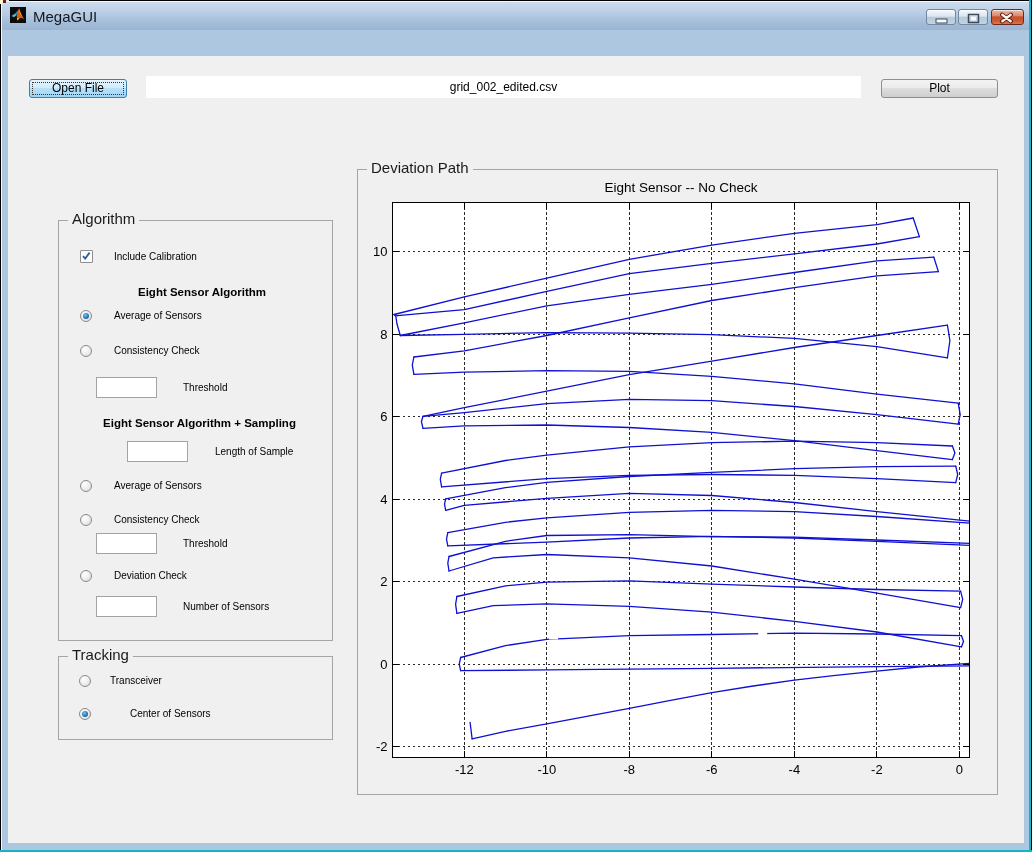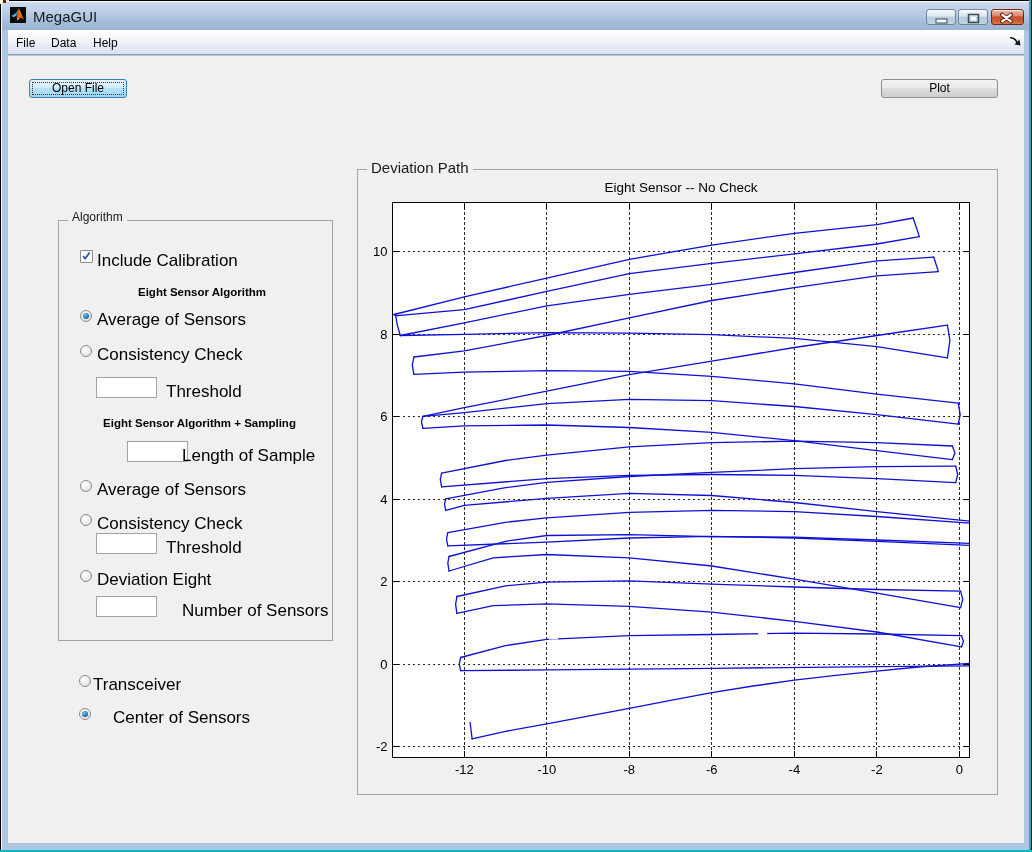--- a/index.html
+++ b/index.html
@@ -22,22 +22,22 @@
 .btn-openfile { position:absolute; left:29px; top:79px; width:98px; height:19px; z-index:2;
   background:linear-gradient(180deg,#e6f4fc 0%,#d2ecfb 45%,#b6e1fa 50%,#9fd5f2 100%);
   border:1px solid #3c7fb1; border-radius:3px; font-size:12px; text-align:center; line-height:16px; color:#000; }
 .btn-openfile .focus { position:absolute; left:2px; top:2px; right:2px; bottom:2px; border:1px dotted #333; border-radius:1px; }
 .filefield { position:absolute; left:146px; top:76px; width:715px; height:22px; background:#fff; font-size:12px; text-align:center; line-height:22px; color:#000; }
 .btn-plot { position:absolute; left:881px; top:79px; width:117px; height:19px;
   background:linear-gradient(180deg,#f3f3f3 0%,#ebebeb 45%,#dddddd 50%,#cfcfcf 100%);
   border:1px solid #8e8e8e; border-radius:3px; font-size:12px; text-align:center; line-height:16px; color:#000; }
 
 .panel { position:absolute; border:1px solid #a5a5a5; }
-.panel-label { position:absolute; top:-11px; left:9px; background:#f0f0f0; padding:0 4px; font-size:12px; color:#1a1a1a; }
-.lbl { position:absolute; font-size:17px; color:#000; white-space:nowrap; }
+.panel-label { position:absolute; top:-11px; left:9px; background:#f0f0f0; padding:0 4px; font-size:15px; color:#1a1a1a; }
+.lbl { position:absolute; font-size:10px; color:#000; white-space:nowrap;margin-left:17px; }
 .blbl { position:absolute; font-size:11.5px; font-weight:bold; color:#000; white-space:nowrap; text-align:center; }
 .edit { position:absolute; width:61px; height:21px; background:#fff; border:1px solid #a3a3a3; }
 .checkbox { position:absolute; width:13px; height:13px; background:linear-gradient(135deg,#cdcdcd 0%,#f4f4f4 100%); border:1px solid #8e8e8e; border-radius:1px; }
 .radio { position:absolute; width:12px; height:12px; border-radius:50%; border:1px solid #8a8a8a; background:radial-gradient(circle at 35% 30%, #ffffff 0%, #ececec 55%, #d5d5d5 100%); }
 .radio.sel::after { content:""; position:absolute; left:2px; top:2px; width:6px; height:6px; border-radius:50%;
   background:radial-gradient(circle at 40% 35%, #7cc6ee 0%, #2d86c6 45%, #0d3f70 100%); }
 </style></head>
 <body>
 <div class="win">
   <div class="titlebar"></div>
@@ -60,31 +60,24 @@
 <rect x="9.5" y="4.5" width="10" height="8" fill="none" stroke="#3a4b5c" stroke-width="1.5"></rect>
 <rect x="11.8" y="6.9" width="5.4" height="3.6" fill="#f8fafc" stroke="none"></rect>
 </svg>
     </div>
   <div class="wbtn close">
       <svg width="29" height="16" viewBox="0 0 29 16" style="position:absolute;left:0;top:0">
 <path d="M10 4.6 L14.5 8 M14.5 8 L19 4.6 M10 11.4 L14.5 8 L19 11.4" stroke="#5a1606" stroke-width="4" fill="none" stroke-linecap="round"></path>
 <path d="M10.3 4.8 L18.7 11.2 M18.7 4.8 L10.3 11.2" stroke="#f4f6f8" stroke-width="2.4" fill="none" stroke-linecap="round"></path>
 </svg>
     </div>
-  <div class="menubar">
-    <div class="menu-item" style="left:8px">File</div>
-    <div class="menu-item" style="left:43px">Data</div>
-    <div class="menu-item" style="left:85px">Help</div>
-    <svg width="16" height="16" viewBox="0 0 16 16" style="position:absolute;left:1000px;top:3px">
-<path d="M2 4 C6 4 8 5.5 9.5 8.5 L11.5 6.5 L12.5 12.5 L6.5 11.5 L8.2 9.8 C6.8 6.8 5 5.6 2 5.6 Z" fill="#1a1a1a"></path>
-</svg>
-  </div>
   <div class="content"></div>
 
   <div class="btn-openfile">Open File<div class="focus"></div></div>
+  <div class="filefield">grid_002_edited.csv</div>
   <div class="btn-plot">Plot</div>
 
   <div class="panel" style="left:58px;top:220px;width:275px;height:421px">
     <div class="panel-label">Algorithm</div>
   </div>
   <div class="checkbox" style="left:80px;top:250px">
       <svg width="13" height="13" viewBox="0 0 13 13" style="position:absolute;left:-1px;top:-1px">
 <rect x="1" y="1" width="11" height="11" fill="#fdfdfd"></rect>
 <path d="M3 6.2 L5.2 8.6 L9.6 2.6" fill="none" stroke="#2c5c9c" stroke-width="1.8"></path>
 </svg>
@@ -92,32 +85,35 @@
   <div class="lbl" style="left:97px;top:251px">Include Calibration</div>
   <div class="blbl" style="left:58px;top:286px;width:288px">Eight Sensor Algorithm</div>
   <div class="radio sel" style="left:80px;top:310px"></div>
   <div class="lbl" style="left:97px;top:310px">Average of Sensors</div>
   <div class="radio" style="left:80px;top:345px"></div>
   <div class="lbl" style="left:97px;top:345px">Consistency Check</div>
   <div class="edit" style="left:96px;top:377px"></div>
   <div class="lbl" style="left:166px;top:382px">Threshold</div>
   <div class="blbl" style="left:58px;top:417px;width:283px">Eight Sensor Algorithm + Sampling</div>
   <div class="edit" style="left:127px;top:441px"></div>
-  <div class="lbl" style="left:182px;top:446px">Length of Sample</div>
+  <div class="lbl" style="left:198px;top:446px">Length of Sample</div>
   <div class="radio" style="left:80px;top:480px"></div>
   <div class="lbl" style="left:97px;top:480px">Average of Sensors</div>
   <div class="radio" style="left:80px;top:514px"></div>
   <div class="lbl" style="left:97px;top:514px">Consistency Check</div>
   <div class="edit" style="left:96px;top:533px"></div>
   <div class="lbl" style="left:166px;top:538px">Threshold</div>
   <div class="radio" style="left:80px;top:570px"></div>
-  <div class="lbl" style="left:97px;top:570px">Deviation Eight</div>
+  <div class="lbl" style="left:97px;top:570px">Deviation Check</div>
   <div class="edit" style="left:96px;top:596px"></div>
-  <div class="lbl" style="left:182px;top:601px">Number of Sensors</div>
-
+  <div class="lbl" style="left:166px;top:601px">Number of Sensors</div>
+
+  <div class="panel" style="left:58px;top:656px;width:275px;height:84px">
+    <div class="panel-label">Tracking</div>
+  </div>
   <div class="radio" style="left:79px;top:675px"></div>
   <div class="lbl" style="left:93px;top:675px">Transceiver</div>
   <div class="radio sel" style="left:79px;top:708px"></div>
   <div class="lbl" style="left:113px;top:708px">Center of Sensors</div>
 
   <div class="panel" style="left:357px;top:169px;width:641px;height:626px">
     <div class="panel-label" style="font-size:15px">Deviation Path</div>
   </div>
   <svg style="position:absolute;left:357px;top:169px" width="641" height="626" viewBox="357 169 641 626">
 <defs>

